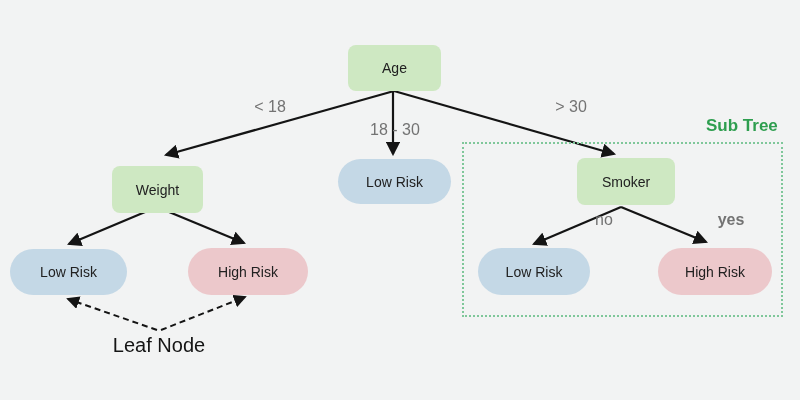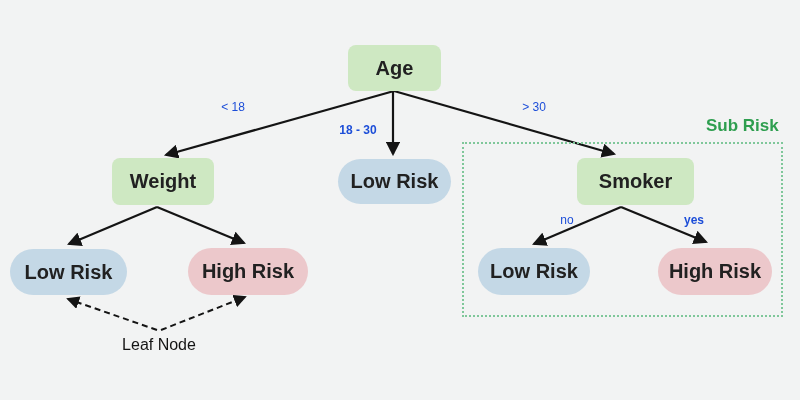--- a/index.html
+++ b/index.html
@@ -27,45 +27,45 @@
   }
   .arrow-layer line.dashed {
     stroke-dasharray: 6 4;
     stroke-width: 2;
   }
   .node {
     position: absolute;
     display: flex;
     align-items: center;
     justify-content: center;
-    font-size: 20px;
+    font-size: 14px;
     color: var(--node_text, #212121);
     white-space: nowrap;
     box-sizing: border-box;
-    font-weight: bold;
   }
   .node.decision {
     background: var(--decision_node_fill, #cee8c2);
     border-radius: 8px;
   }
   .node.leaf-low {
     background: var(--low_risk_fill, #c4d8e6);
     border-radius: 24px;
     text-align: center;
   }
   .node.leaf-high {
     background: var(--high_risk_fill, #ecc8cb);
     border-radius: 24px;
   }
   .edge-label {
     position: absolute;
     transform: translate(-50%, -50%);
-    font-size: 12px;
-    color: #1d4ed8;
+    font-size: 16px;
+    color: #737373;
     white-space: nowrap;
+    margin-left: 37px;
   }
   .subtree-box {
     position: absolute;
     left: 462px;
     top: 142px;
     width: 321px;
     height: 175px;
     border: 2px dotted var(--subtree_border, #7fc79a);
     box-sizing: border-box;
   }
@@ -76,21 +76,21 @@
     font-size: 17px;
     font-weight: bold;
     color: var(--subtree_label, #2e9e4f);
     white-space: nowrap;
   }
   .leafnode-label {
     position: absolute;
     left: 159px;
     top: 345px;
     transform: translate(-50%, -50%);
-    font-size: 16px;
+    font-size: 20px;
     color: #141414;
     white-space: nowrap;
   }
 </style>
 </head>
 <body>
 
 <div class="canvas">
 
   <svg class="arrow-layer" viewBox="0 0 800 400">
@@ -104,33 +104,33 @@
     <line x1="394" y1="91" x2="614" y2="154" marker-end="url(#ah)"></line>
     <line x1="157" y1="207" x2="69" y2="244" marker-end="url(#ah)"></line>
     <line x1="157" y1="207" x2="244" y2="243" marker-end="url(#ah)"></line>
     <line x1="621" y1="207" x2="534" y2="244" marker-end="url(#ah)"></line>
     <line x1="621" y1="207" x2="706" y2="242" marker-end="url(#ah)"></line>
     <line class="dashed" x1="157" y1="330" x2="68" y2="299" marker-end="url(#ah)"></line>
     <line class="dashed" x1="161" y1="330" x2="245" y2="297" marker-end="url(#ah)"></line>
   </svg>
 
   <div class="subtree-box"></div>
-  <div class="subtree-label">Sub Risk</div>
+  <div class="subtree-label">Sub Tree</div>
 
   <div class="node decision" style="left:348px; top:45px; width:93px; height:46px;">Age</div>
-  <div class="node decision" style="left:112px; top:158px; width:102px; height:47px;">Weight</div>
-  <div class="node decision" style="left:577px; top:158px; width:117px; height:47px;">Smoker</div>
+  <div class="node decision" style="left:112px; top:166px; width:91px; height:47px;">Weight</div>
+  <div class="node decision" style="left:577px; top:158px; width:98px; height:47px;">Smoker</div>
 
   <div class="node leaf-low" style="left:338px; top:159px; width:113px; height:45px;">Low Risk</div>
   <div class="node leaf-low" style="left:10px; top:249px; width:117px; height:46px;">Low Risk</div>
   <div class="node leaf-high" style="left:188px; top:248px; width:120px; height:47px;">High Risk</div>
   <div class="node leaf-low" style="left:478px; top:248px; width:112px; height:47px;">Low Risk</div>
   <div class="node leaf-high" style="left:658px; top:248px; width:114px; height:47px;">High Risk</div>
 
   <div class="edge-label" style="left:233px; top:107px;">&lt; 18</div>
-  <div class="edge-label" style="left:358px; top:130px;font-weight:bold;">18 - 30</div>
+  <div class="edge-label" style="left:358px; top:130px;">18 - 30</div>
   <div class="edge-label" style="left:534px; top:107px;text-align:center;">&gt; 30</div>
   <div class="edge-label" style="left:567px; top:220px;">no</div>
   <div class="edge-label" style="left:694px; top:220px;font-weight:bold;">yes</div>
 
   <div class="leafnode-label">Leaf Node</div>
 
 </div>
 
 </body></html>

